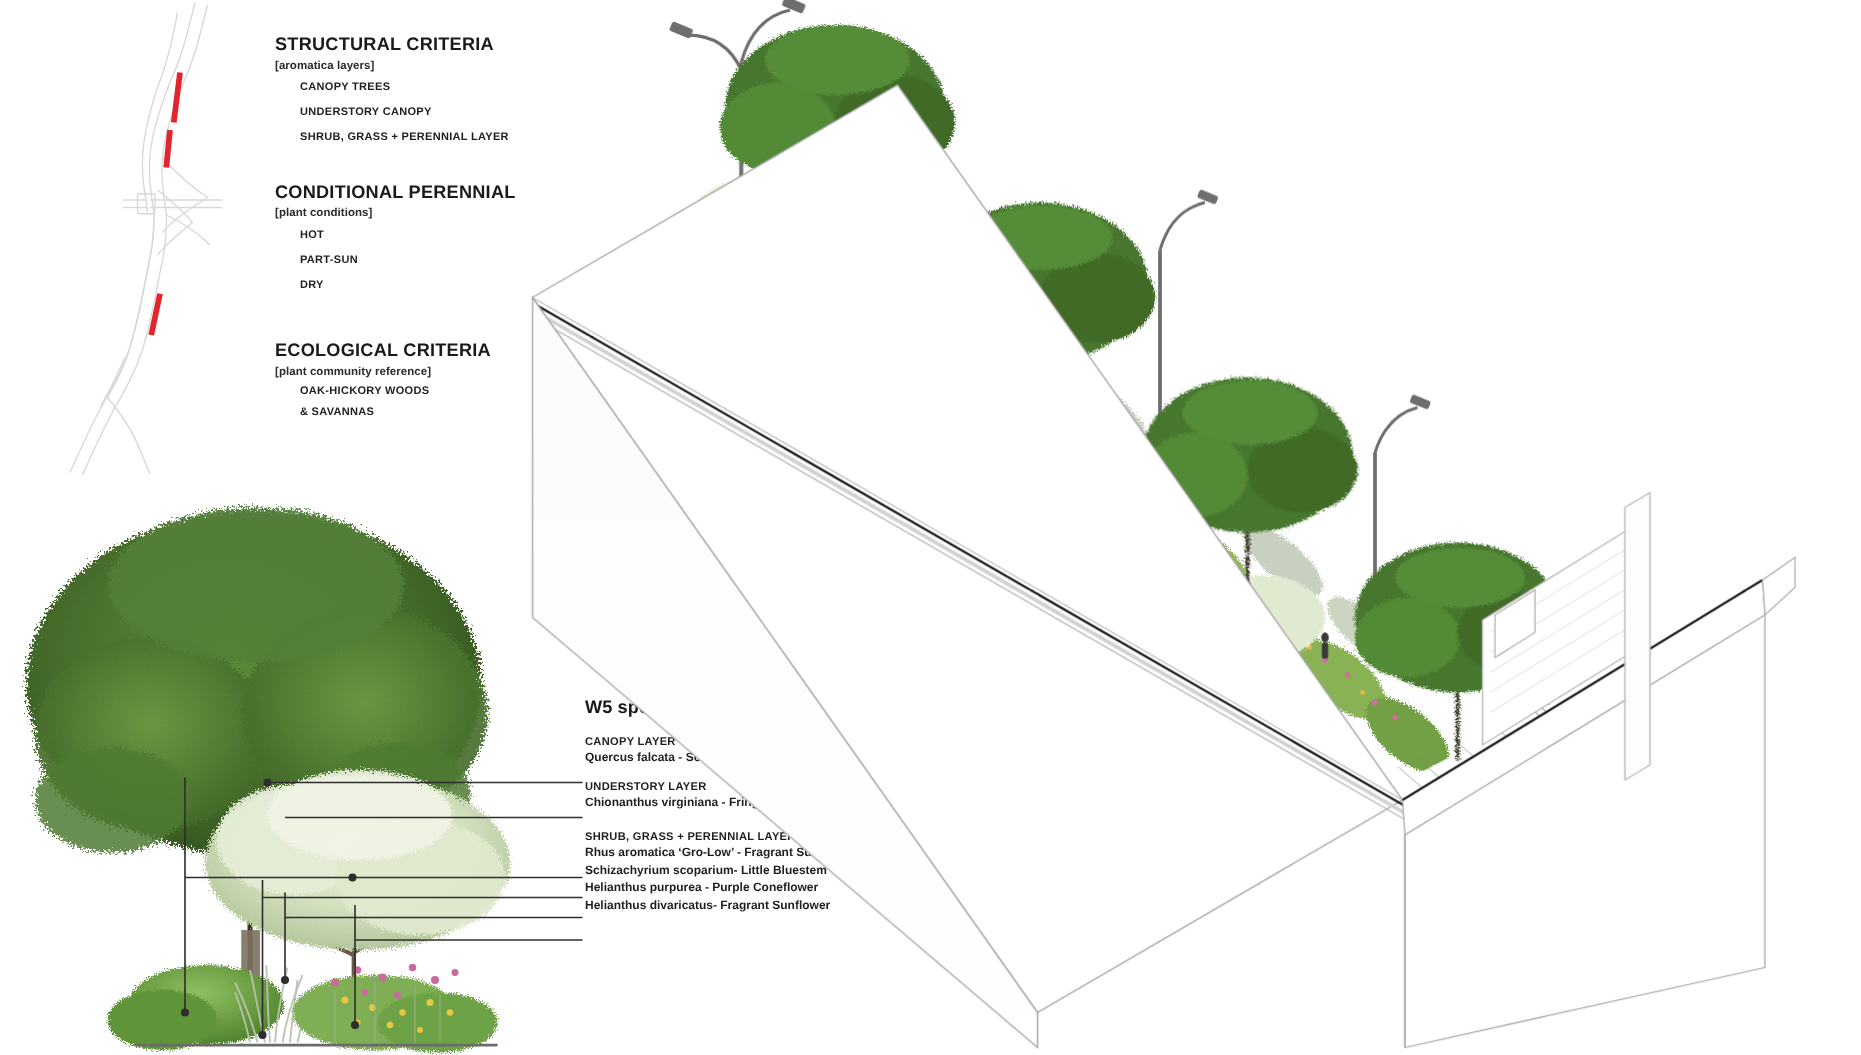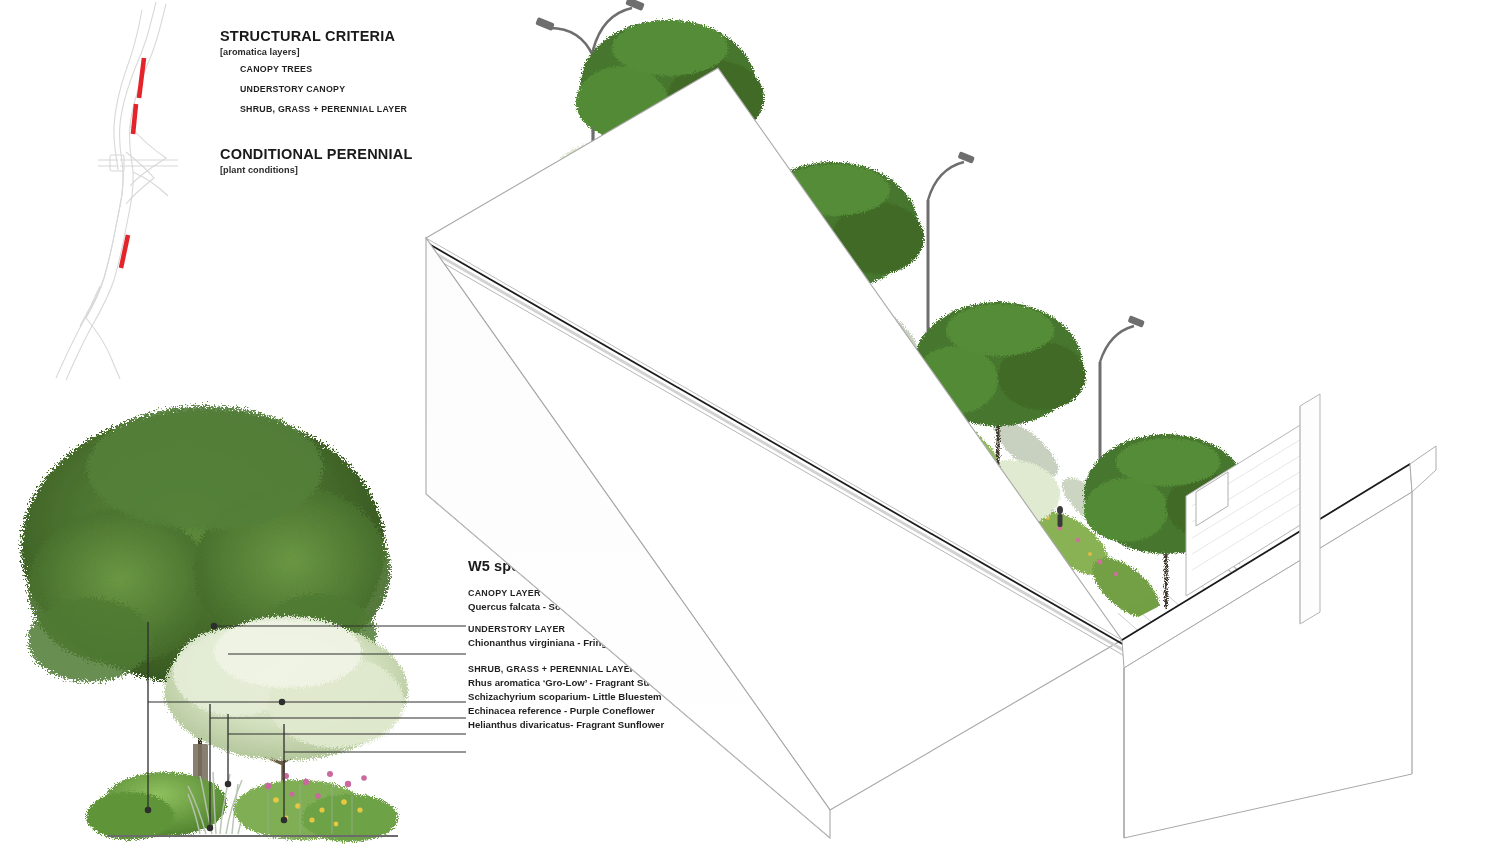--- a/index.html
+++ b/index.html
@@ -91,22 +91,35 @@
     <div class="crit-items">
       <div class="crit-item">CANOPY TREES</div>
       <div class="crit-item">UNDERSTORY CANOPY</div>
       <div class="crit-item">SHRUB, GRASS + PERENNIAL LAYER</div>
     </div>
   </div>
 
   <div class="crit-group" style="top:146px;">
     <div class="crit-head">CONDITIONAL PERENNIAL</div>
     <div class="crit-sub">[plant conditions]</div>
+    <div class="crit-items">
+      <div class="crit-item">HOT</div>
+      <div class="crit-item">PART-SUN</div>
+      <div class="crit-item">DRY</div>
+    </div>
   </div>
 
+  <div class="crit-group" style="top:273px;">
+    <div class="crit-head">ECOLOGICAL CRITERIA</div>
+    <div class="crit-sub">[plant community reference]</div>
+    <div class="crit-items">
+      <div class="crit-item" style="line-height:2.0">OAK-HICKORY WOODS</div>
+      <div class="crit-item" style="line-height:2.0">&amp; SAVANNAS</div>
+    </div>
+  </div>
 
 </div>
 
 <div class="abs" id="tree-elevation">
   <svg width="450" height="472" viewBox="0 0 450 472">
     <defs>
       <radialGradient id="gCanopy" cx="45%" cy="40%" r="62%">
         <stop offset="0%" stop-color="#5f8c3c"></stop>
         <stop offset="55%" stop-color="#49702e"></stop>
         <stop offset="100%" stop-color="#35551f"></stop>
@@ -250,21 +263,21 @@
 
   <div style="margin-top:12px;">
     <div class="sp-layer">UNDERSTORY LAYER</div>
     <div class="sp-name" style="margin-top:3px;">Chionanthus virginiana - Fringe Tree</div>
   </div>
 
   <div style="margin-top:16px;">
     <div class="sp-layer">SHRUB, GRASS + PERENNIAL LAYER</div>
     <div class="sp-name" style="margin-top:3px;">Rhus aromatica ‘Gro-Low’ - Fragrant Sumac</div>
     <div class="sp-name" style="margin-top:3px;">Schizachyrium scoparium- Little Bluestem</div>
-    <div class="sp-name" style="margin-top:3px;">Echinacea reference - Purple Coneflower</div>
+    <div class="sp-name" style="margin-top:3px;">Helianthus purpurea - Purple Coneflower</div>
     <div class="sp-name" style="margin-top:3px;">Helianthus divaricatus- Fragrant Sunflower</div>
   </div>
 </div>
 
 <div class="abs" id="isometric">
   <svg width="1089" height="850" viewBox="0 0 1089 850">
     <defs>
       <clipPath id="deckClip">
         <polygon points="130,245 535,18 1055,470 700,650"></polygon>
       </clipPath>

